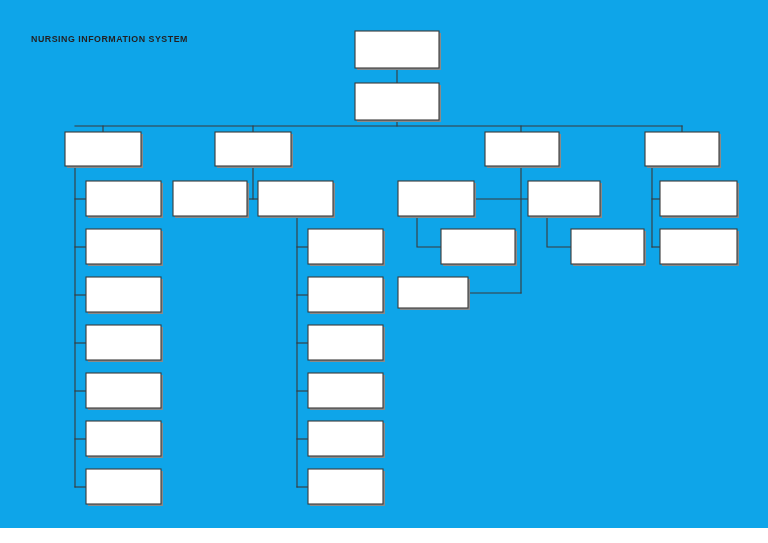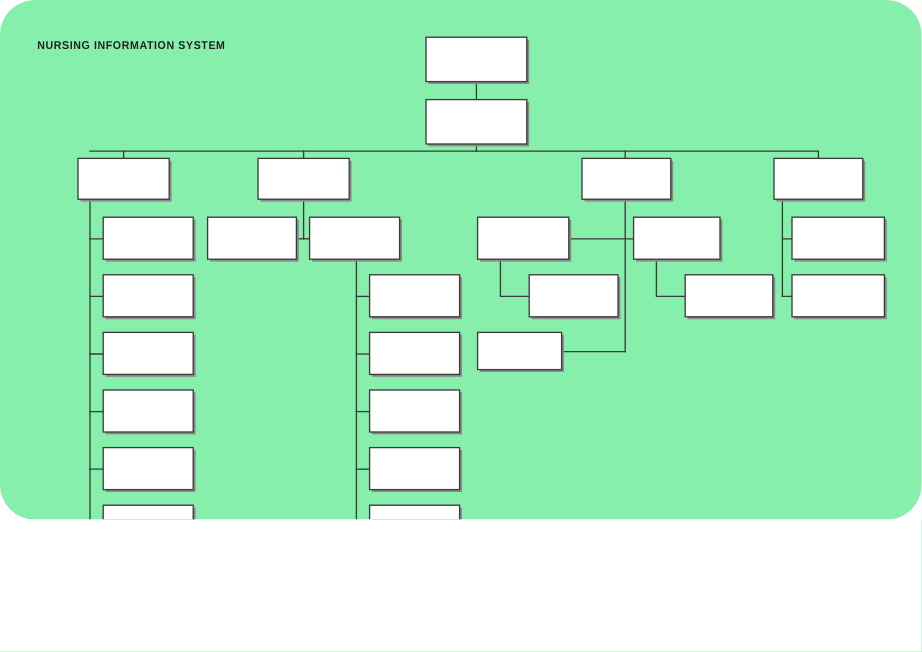--- a/index.html
+++ b/index.html
@@ -6,24 +6,23 @@
     margin: 0;
     padding: 0;
     background: #ffffff;
   }
   body {
     font-family: "Liberation Sans", sans-serif;
   }
   #page {
     position: relative;
     width: 768px;
-    height: 433px;
-    background: #86efac;
+    height: 528px;
+    background: #0ea5e9;
     overflow: hidden;
-    border-radius: 29px;
   }
   #chart-title {
     position: absolute;
     left: 31px;
     top: 33px;
     font-family: "Liberation Sans", sans-serif;
     font-size: 9.5px;
     font-weight: bold;
     letter-spacing: 0.55px;
     color: #231f20;

